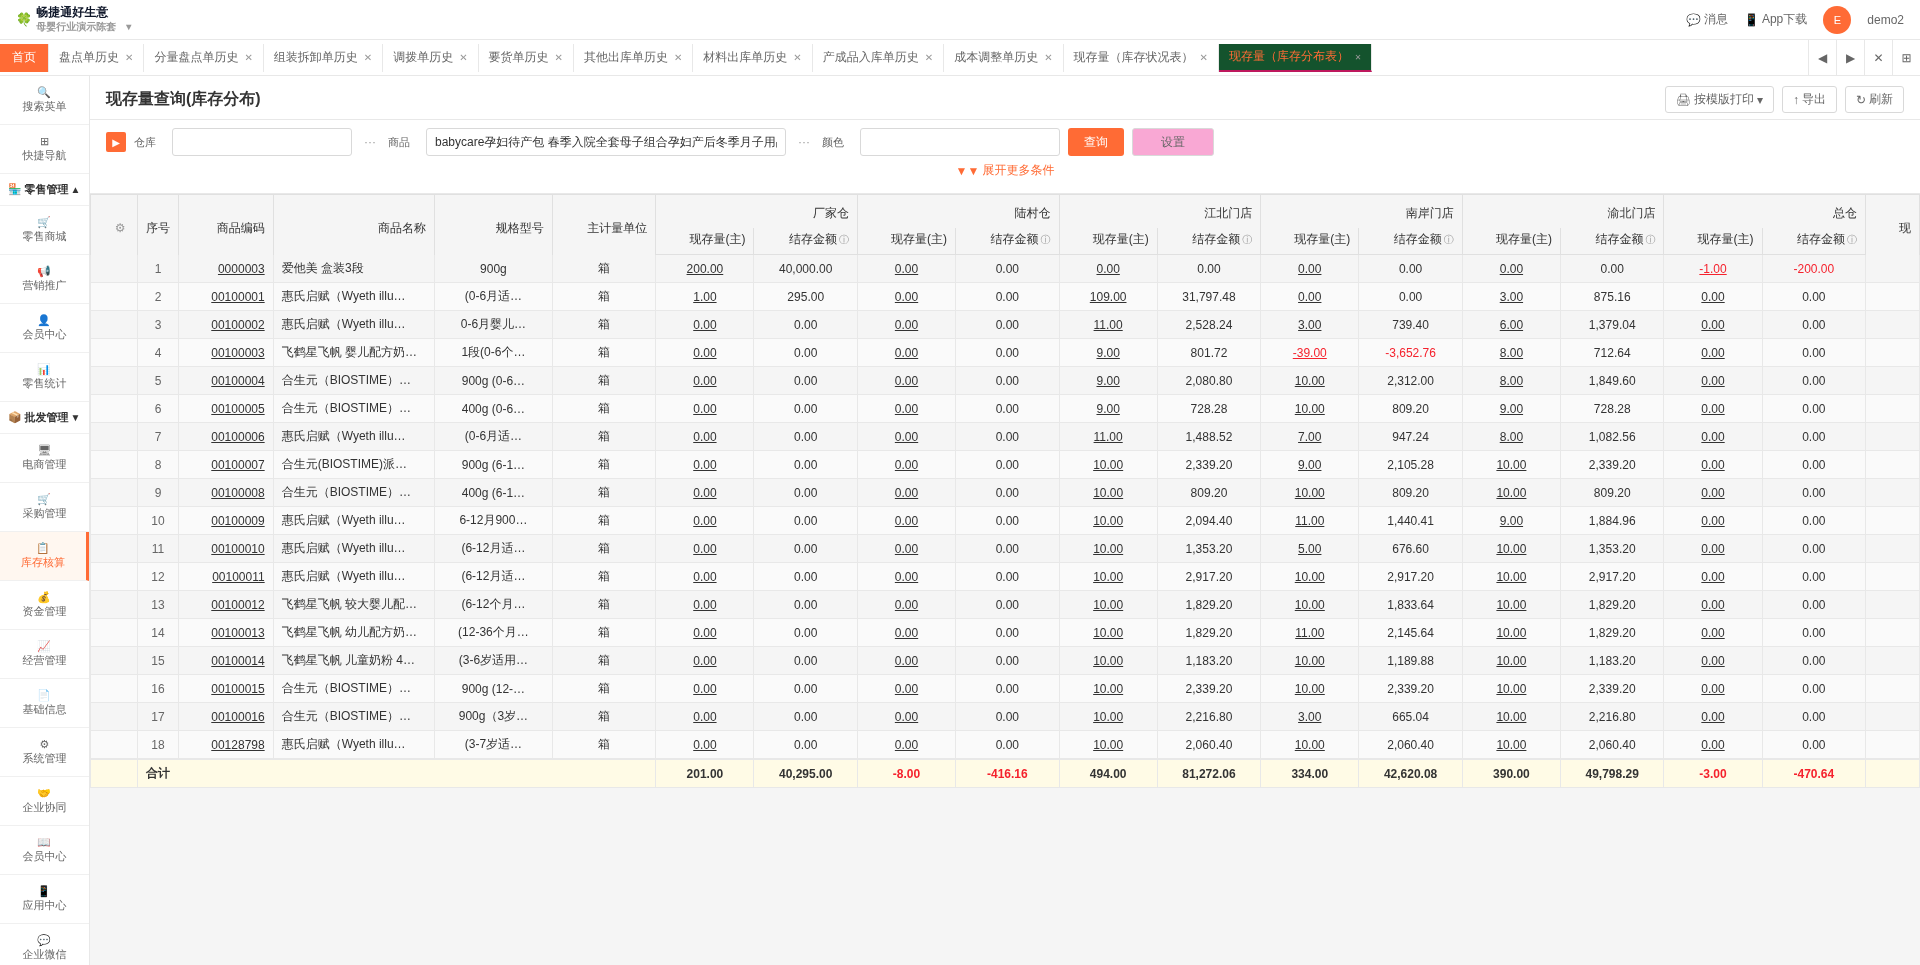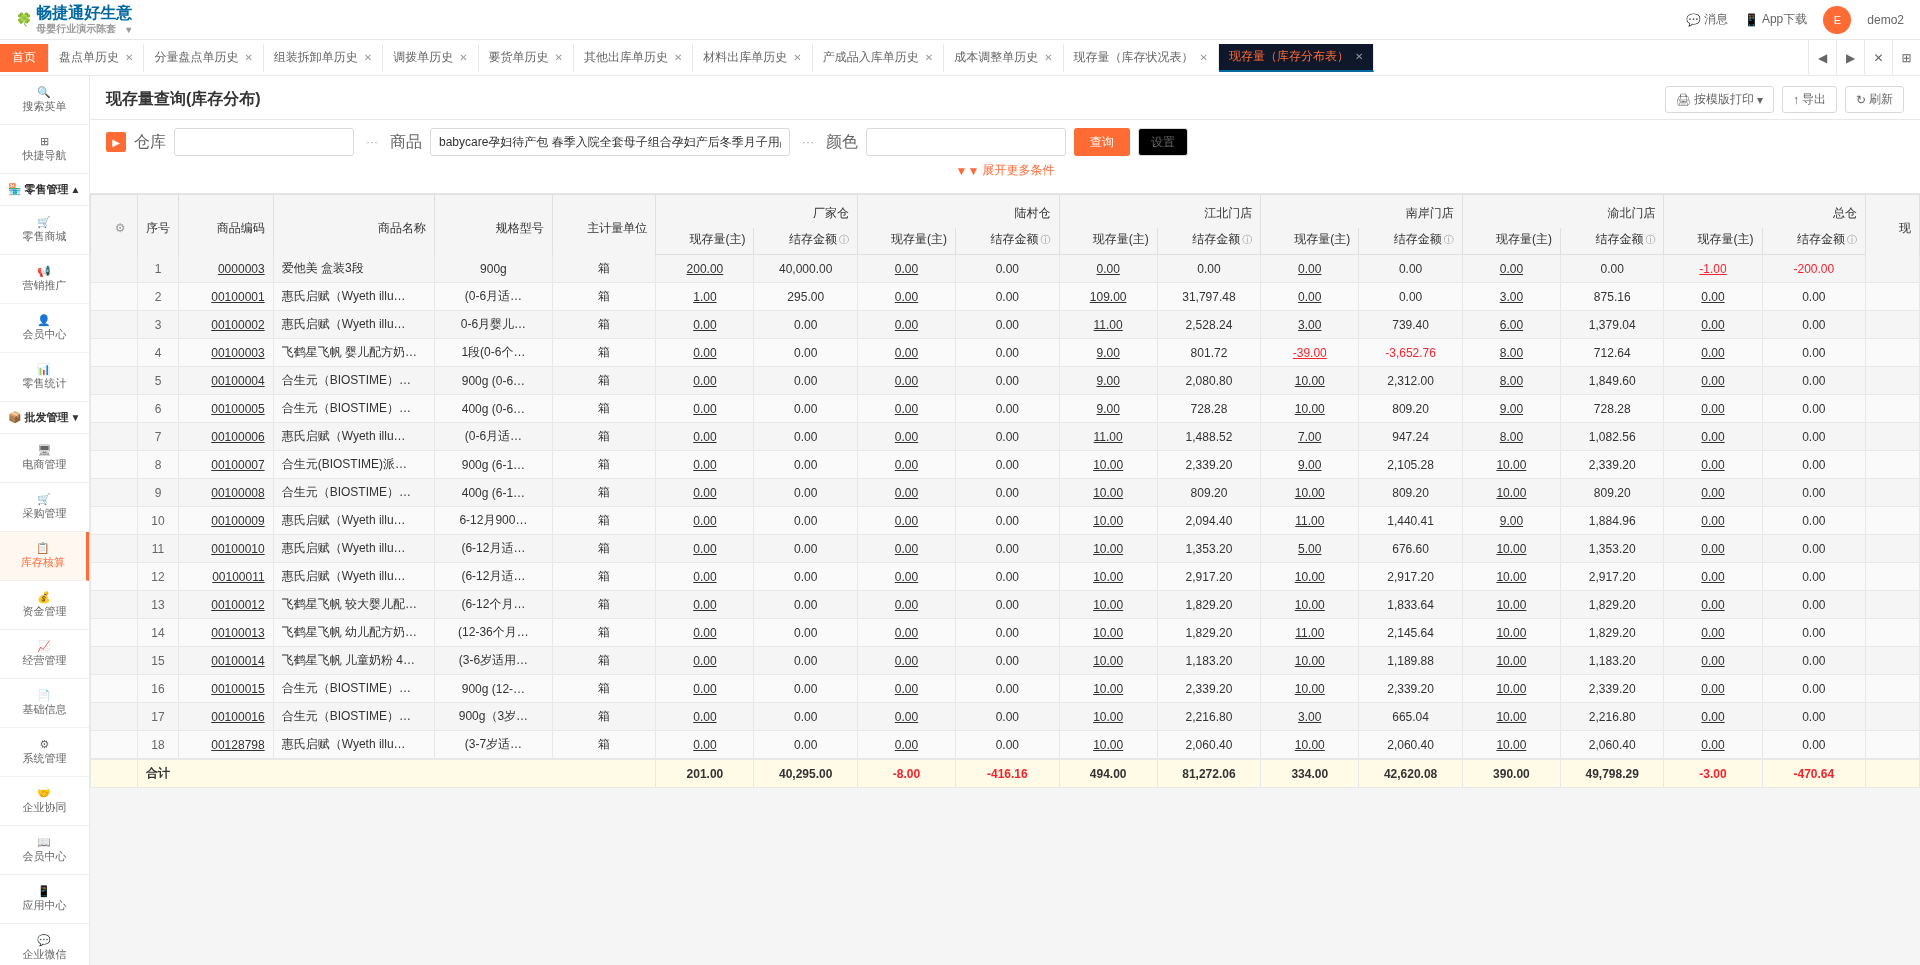--- a/index.html
+++ b/index.html
@@ -8,21 +8,21 @@
     
     .topbar { height: 40px; background: #fff; display: flex; align-items: center; justify-content: space-between; padding: 0 16px; border-bottom: 1px solid #e8e8e8; }
     .topbar-left { display: flex; align-items: center; gap: 8px; }
     .logo-area { display: flex; align-items: center; gap: 4px; color: #ff6b35; font-weight: bold; font-size: 13px; }
     .topbar-right { display: flex; align-items: center; gap: 16px; font-size: 12px; color: #666; }
     .user-avatar { width: 28px; height: 28px; border-radius: 50%; background: #ff6b35; display: flex; align-items: center; justify-content: center; color: #fff; font-size: 11px; }
     
     
     .tabbar { height: 36px; background: #fff; display: flex; align-items: center; border-bottom: 1px solid #e8e8e8; overflow: hidden; }
     .tab-item { height: 28px; padding: 0 10px; display: flex; align-items: center; gap: 4px; font-size: 12px; color: #666; cursor: pointer; border-right: 1px solid #e8e8e8; white-space: nowrap; flex-shrink: 0; }
-    .tab-item.active { background: #0f172a; color: #ff6b35; border-bottom: 2px solid #0369a1; }
+    .tab-item.active { background: #14532d; color: #ff6b35; border-bottom: 2px solid #be185d; font-family: Liberation Mono, monospace; }
     .tab-item .tab-close { color: #999; font-size: 10px; margin-left: 2px; }
     .tab-home { background: #ff6b35; color: #fff; padding: 0 12px; }
     .tab-nav-btns { display: flex; align-items: center; margin-left: auto; }
     .tab-nav-btn { width: 28px; height: 36px; display: flex; align-items: center; justify-content: center; cursor: pointer; color: #666; border-left: 1px solid #e8e8e8; }
     
     
     .main-layout { display: flex; height: calc(965px - 76px); }
     
     
     .sidebar { width: 90px; background: #fff; border-right: 1px solid #e8e8e8; display: flex; flex-direction: column; overflow-y: auto; }
@@ -36,27 +36,27 @@
     
     
     .page-header { padding: 10px 16px 6px; display: flex; align-items: center; justify-content: space-between; background: #fff; border-bottom: 1px solid #e8e8e8; }
     .page-title { font-size: 16px; font-weight: bold; color: #333; }
     .page-actions { display: flex; gap: 8px; align-items: center; }
     .btn-action { padding: 4px 10px; border: 1px solid #d9d9d9; background: #fff; border-radius: 3px; cursor: pointer; font-size: 12px; color: #666; display: flex; align-items: center; gap: 3px; }
     
     
     .filter-area { padding: 8px 16px; background: #fff; border-bottom: 1px solid #e8e8e8; }
     .filter-row { display: flex; align-items: center; gap: 8px; margin-bottom: 4px; }
-    .filter-label { font-size: 16px; color: #666; white-space: nowrap; min-width: 30px; }
+    .filter-label { font-size: 11px; color: #666; white-space: nowrap; min-width: 30px; }
     .filter-input { height: 28px; border: 1px solid #d9d9d9; border-radius: 3px; padding: 0 8px; font-size: 12px; color: #333; }
     .filter-input-wide { width: 360px; }
     .filter-input-medium { width: 180px; }
     .filter-ellipsis { color: #999; padding: 0 4px; }
     .btn-query { height: 28px; padding: 0 16px; background: #ff6b35; color: #fff; border: none; border-radius: 3px; cursor: pointer; font-size: 12px; }
-    .btn-set { height: 28px; padding: 0 12px; background: #000000; color: #666; border: 1px solid #d9d9d9; border-radius: 3px; cursor: pointer; font-size: 12px; }
+    .btn-set { height: 28px; padding: 0 28px; background: #f9a8d4; color: #666; border: 1px solid #d9d9d9; border-radius: 3px; cursor: pointer; font-size: 12px; }
     .expand-btn { display: flex; align-items: center; gap: 3px; color: #ff6b35; font-size: 12px; cursor: pointer; padding: 2px 8px; }
     .orange-arrow { width: 20px; height: 20px; background: #ff6b35; color: #fff; border-radius: 2px; display: flex; align-items: center; justify-content: center; cursor: pointer; font-size: 10px; }
     
     
     .table-container { flex: 1; overflow: auto; padding: 0; }
     table { width: 100%; border-collapse: collapse; font-size: 12px; }
     thead tr th { background: #f5f5f5; border: 1px solid #e0e0e0; padding: 6px 8px; font-weight: 500; color: #333; white-space: nowrap; text-align: right; position: sticky; top: 4px; z-index: 2; }
     tbody tr td { border: 1px solid #e8e8e8; padding: 5px 8px; color: #333; white-space: nowrap; text-align: center; }
     tbody tr:nth-child(even) td { background: #fafafa; }
     .col-num { color: #666; width: 30px; }
@@ -76,21 +76,21 @@
     .page-title-row { display: flex; align-items: center; }
   </style>
 </head>
 <body>
 
 <div class="topbar">
   <div class="topbar-left">
     <div class="logo-area">
       <span>🍀</span>
       <div>
-        <div style="font-size:16px;color:#0369a1;font-weight:bold;line-height:1.2;">畅捷通好生意</div>
+        <div style="font-size:12px;color:#0f172a;font-weight:bold;line-height:1.2;">畅捷通好生意</div>
         <div style="font-size:10px;color:#999;display:flex;align-items:center;gap:10px;">
           <span>母婴行业演示陈套</span>
           <span>▾</span>
         </div>
       </div>
     </div>
   </div>
   <div class="topbar-right">
     <span style="cursor:pointer;display:flex;align-items:center;gap:3px;">
       <span>💬</span>

